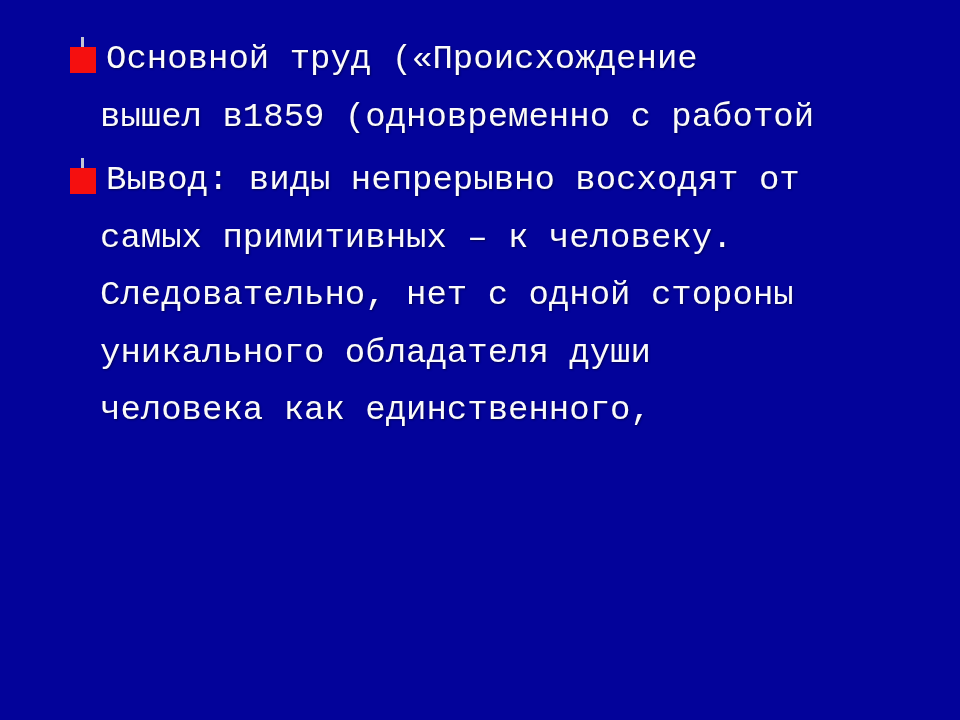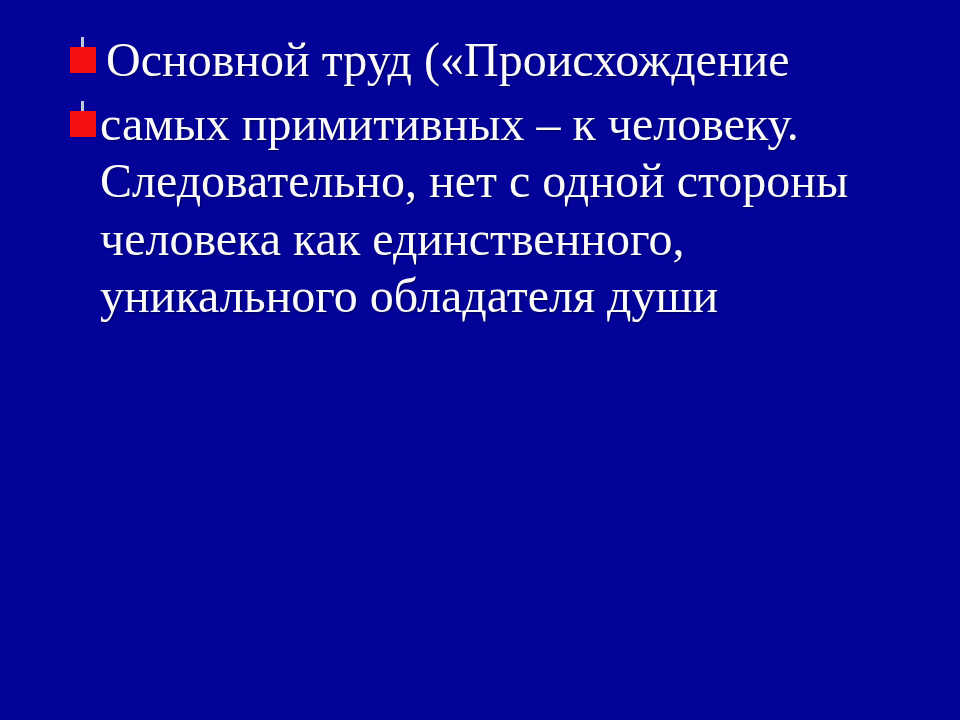--- a/index.html
+++ b/index.html
@@ -9,22 +9,22 @@
     --tick: #C3C6D4;
   }
   * { margin: 0; padding: 0; box-sizing: border-box; }
   html, body { width: 960px; height: 720px; overflow: hidden; }
   body { background: var(--bg); }
   .slide {
     position: absolute;
     inset: 0;
     width: 864px;
     height: 720px;
-    font-family: Liberation Serif, serif;
-    font-size: 48px;
+    font-family: Liberation Mono, monospace;
+    font-size: 34px;
     line-height: 57.5px;
     color: var(--text);
     text-shadow: 1px 1px 2px rgba(0,0,0,0.45);
   }
   .bullet-item {
     position: relative;
     padding-left: 100px;
     padding-right: 20px;
   }
   .bullet-item.first-item { margin-top: 31px; }
@@ -52,25 +52,27 @@
 </head>
 <body>
 
 <div class="slide">
 
   <div class="bullet-item first-item">
     <span class="bullet-marker">
       <span class="bullet-tick"></span>
     </span>
     <div class="line first">Основной труд («Происхождение</div>
+    <div class="line">вышел в1859 (одновременно с работой</div>
   </div>
 
   <div class="bullet-item second-item">
     <span class="bullet-marker">
       <span class="bullet-tick"></span>
     </span>
+    <div class="line first">Вывод: виды непрерывно восходят от</div>
     <div class="line">самых примитивных – к человеку.</div>
     <div class="line">Следовательно, нет с одной стороны</div>
+    <div class="line">уникального обладателя души</div>
     <div class="line">человека как единственного,</div>
-    <div class="line">уникального обладателя души</div>
   </div>
 
 </div>
 
 </body></html>

